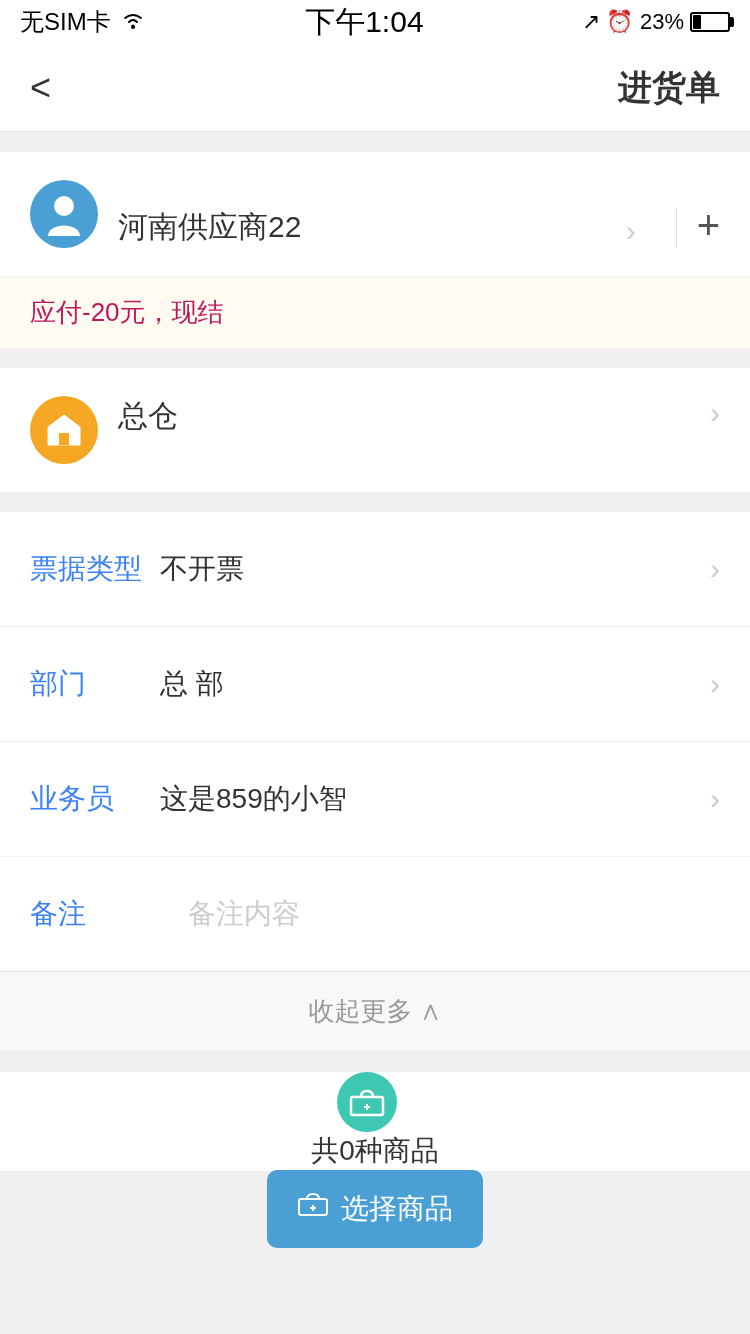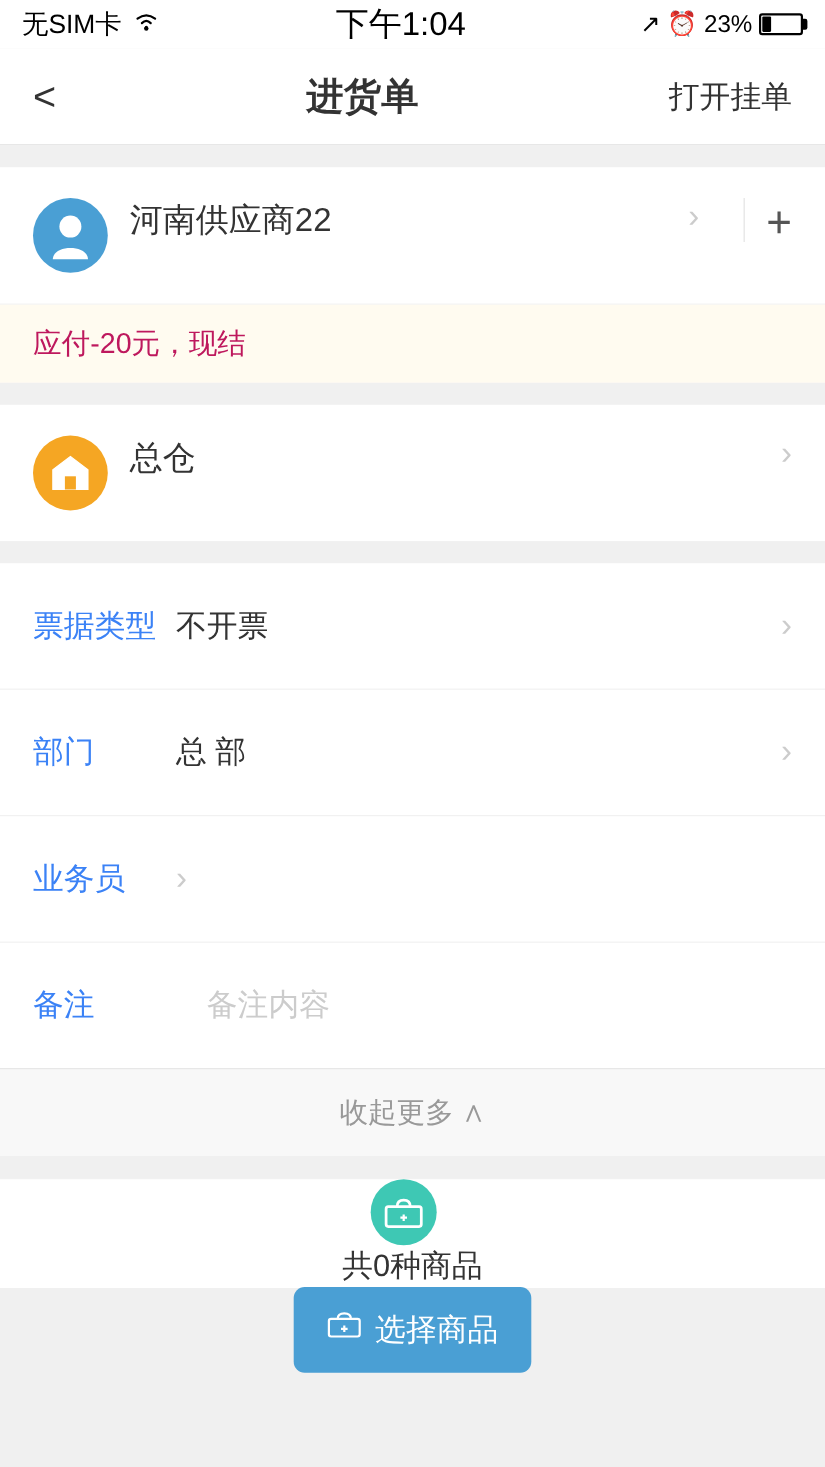--- a/index.html
+++ b/index.html
@@ -94,21 +94,21 @@
 
     
     .white-section {
       background: #fff;
       width: 100%;
     }
 
     
     .supplier-row {
       display: flex;
-      align-items: flex-start;
+      align-items: flex-end;
       padding: 28px 30px;
       border-bottom: 1px solid #f0f0f0;
     }
     .supplier-avatar {
       width: 68px;
       height: 68px;
       border-radius: 50%;
       background: #4a9fd4;
       display: flex;
       align-items: center;
@@ -288,21 +288,20 @@
     <span>23%</span>
     <span class="battery-icon">
       <span class="battery-fill"></span>
     </span>
   </div>
 </div>
 
 <div class="nav-bar">
   <span class="nav-back">&lt;</span>
   <span class="nav-title">进货单</span>
-  <span class="nav-action">打开挂单</span>
 </div>
 
 <div class="section-gap"></div>
 
 <div class="white-section">
   <div class="supplier-row">
     <div class="supplier-avatar">
       <svg width="40" height="44" viewBox="0 0 40 44" fill="none">
         <circle cx="20" cy="14" r="10" fill="white"></circle>
         <path d="M4 44 C4 30 36 30 36 44" fill="white"></path>
@@ -345,20 +344,21 @@
   </div>
 
   <div class="form-row">
     <span class="form-label">部门</span>
     <span class="form-value">总 部</span>
     <span class="row-arrow">›</span>
   </div>
 
   <div class="form-row">
     <span class="form-label">业务员</span>
+    <span class="form-value">这是859的小智</span>
     <span class="row-arrow">›</span>
   </div>
 
   <div class="form-row">
     <span class="form-label">备注</span>
     <span class="form-value placeholder">备注内容</span>
   </div>
 </div>
 
 <div class="collapse-row">

